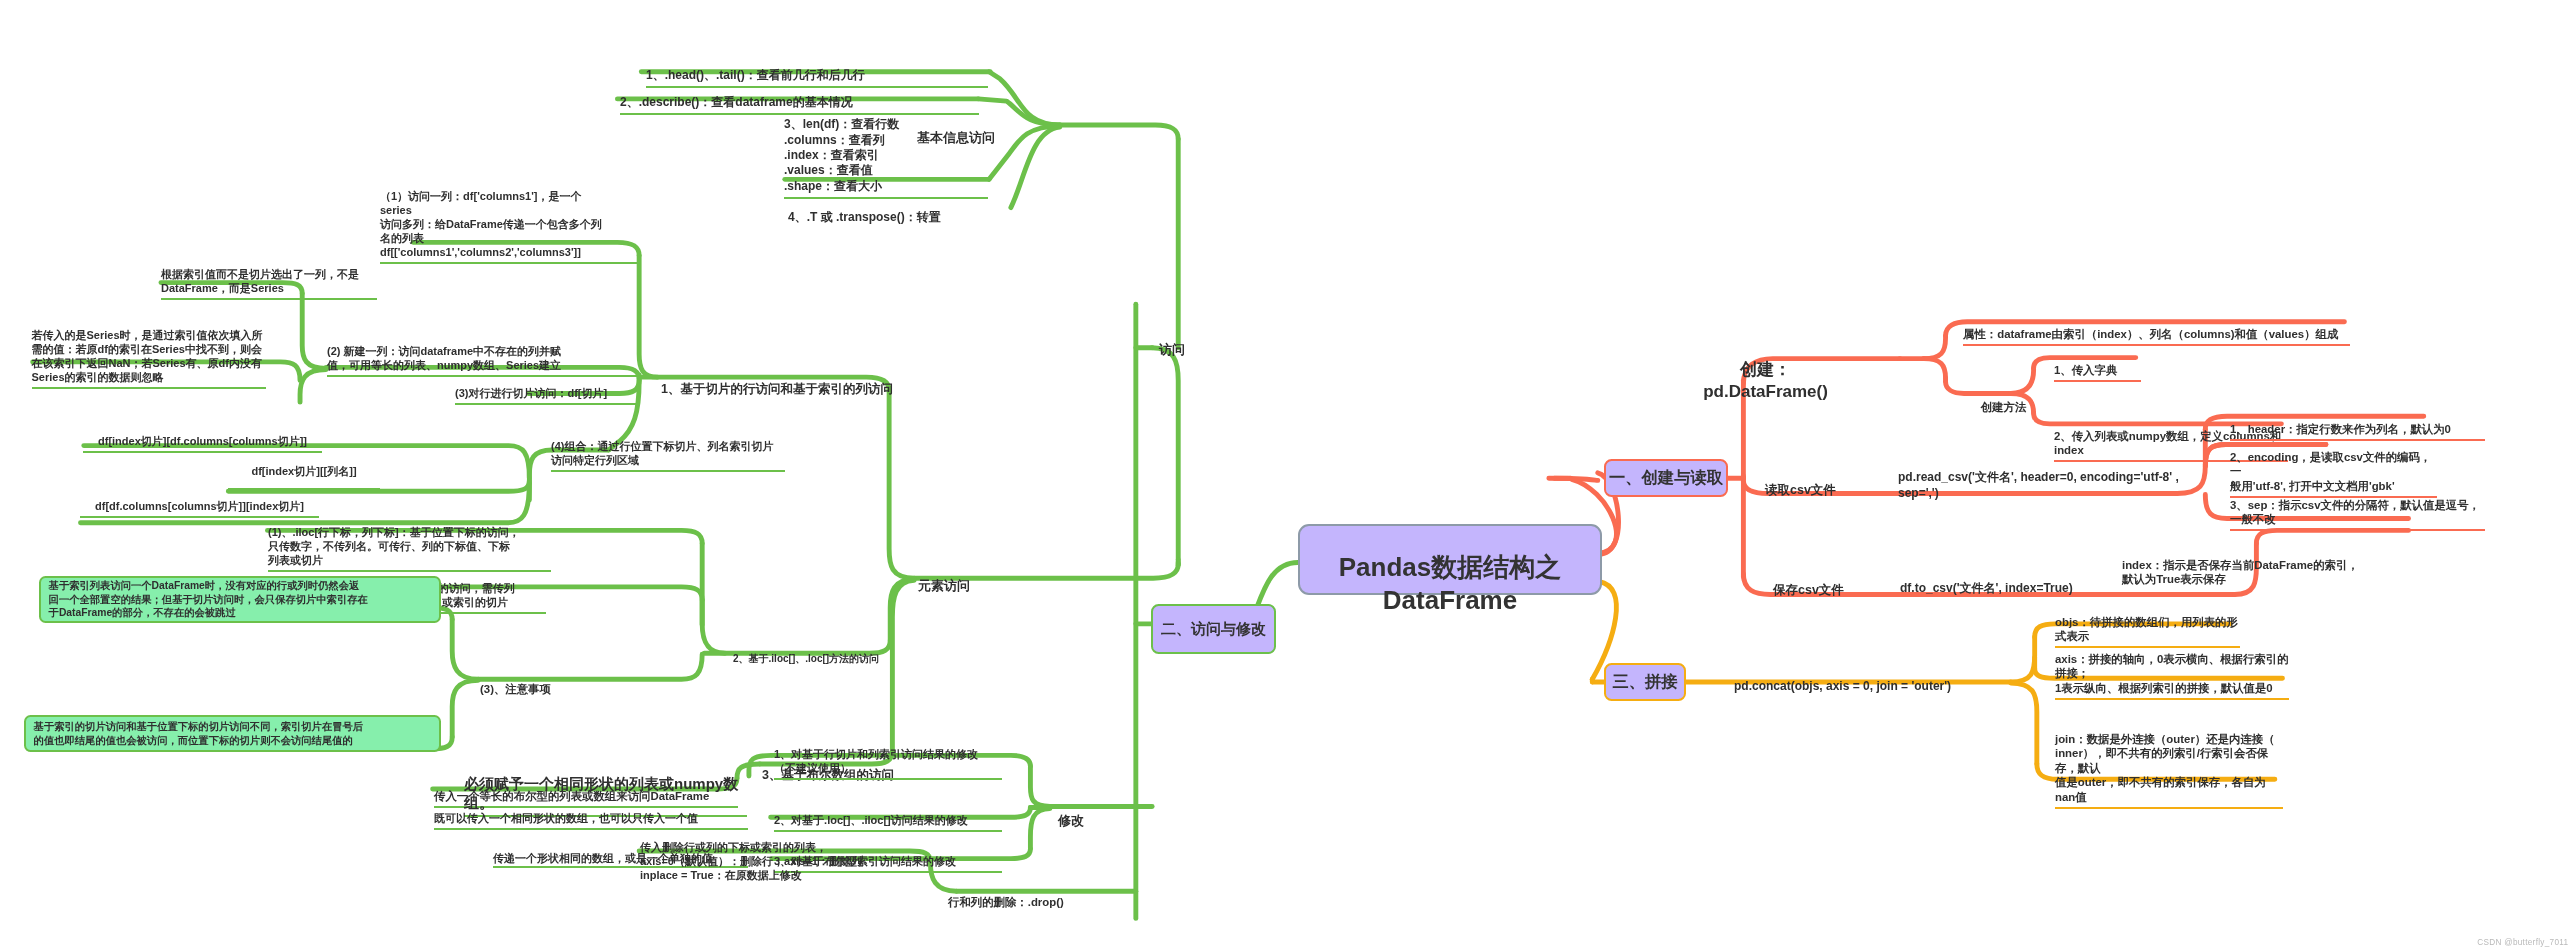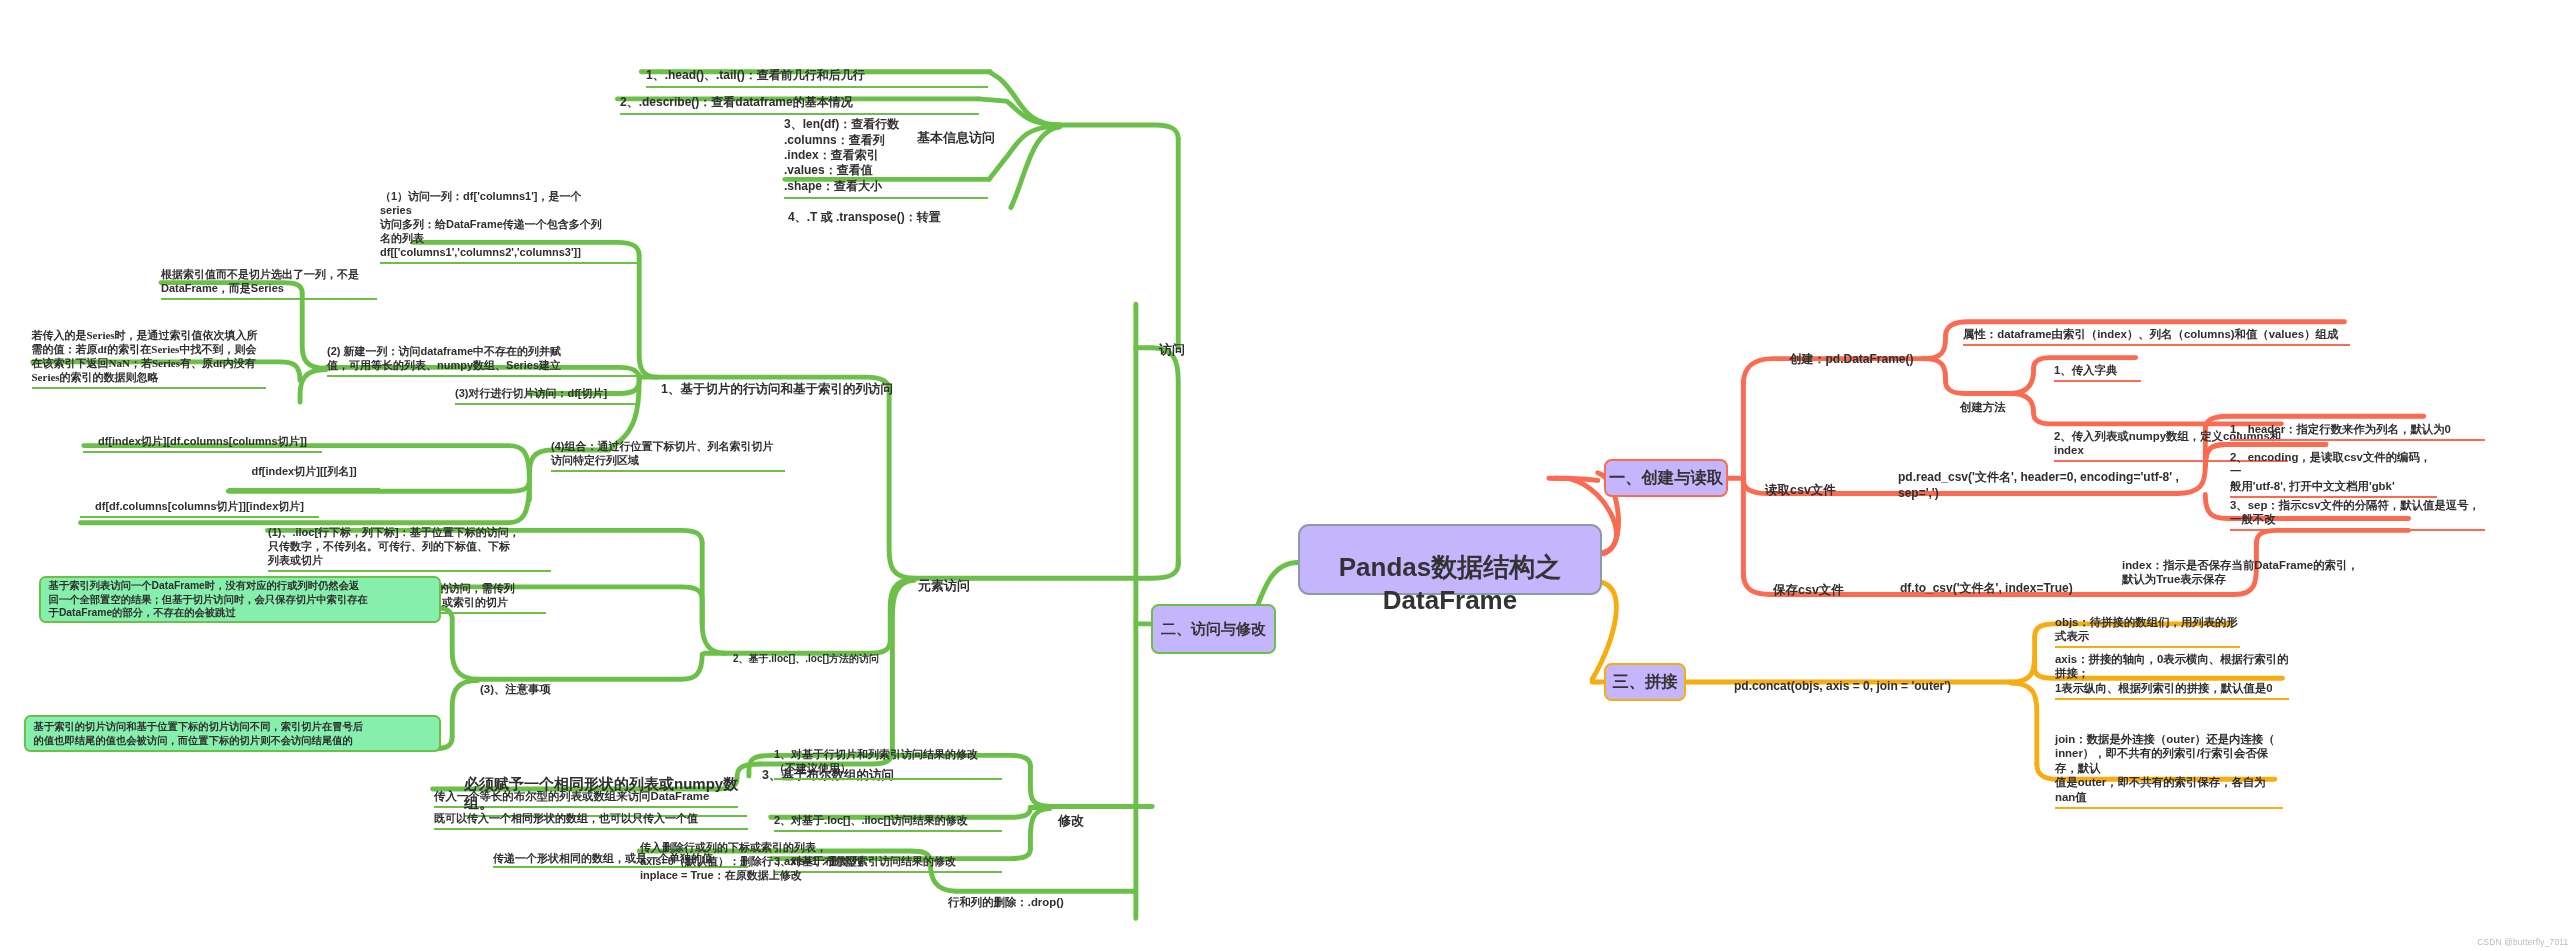--- a/index.html
+++ b/index.html
@@ -207,29 +207,29 @@
   </div>
 
   <div class="node box green" style="left:1151px;top:604px;width:125px;height:50px;font-size:15px;">
     <span>二、访问与修改</span>
   </div>
 
   <div class="node box amber" style="left:1604px;top:663px;width:82px;height:38px;font-size:16.3px;">
     <span>三、拼接</span>
   </div>
 
-  <div class="node txt none c" style="left:1770px;top:337px;width:163px;font-size:12px;">
+  <div class="node txt none c" style="left:1684px;top:337px;width:163px;font-size:17px;">
     <span>创建：pd.DataFrame()</span>
   </div>
 
   <div class="node txt red l" style="left:1963px;top:312px;width:387px;font-size:11.4px;padding-bottom:2.7px;">
     <span>属性：dataframe由索引（index）、列名（columns)和值（values）组成</span>
   </div>
 
-  <div class="node txt none l" style="left:1960px;top:385px;width:87px;font-size:11.4px;">
+  <div class="node txt none l" style="left:1960px;top:385px;width:87px;font-size:11.4px;text-align:center;">
     <span>创建方法</span>
   </div>
 
   <div class="node txt red l" style="left:2054px;top:348px;width:87px;font-size:11.4px;padding-bottom:2.7px;">
     <span>1、传入字典</span>
   </div>
 
   <div class="node txt red l" style="left:2054px;top:414px;width:234px;font-size:11.4px;padding-bottom:2.7px;">
     <span>2、传入列表或numpy数组，定义columns和index</span>
   </div>
@@ -345,21 +345,21 @@
   <div class="node txt green l" style="left:551px;top:425px;width:234px;font-size:11px;padding-bottom:2.7px;">
     <span>(4)组合：通过行位置下标切片、列名索引切片
 访问特定行列区域</span>
   </div>
 
   <div class="node txt green l" style="left:161px;top:253px;width:216px;font-size:11px;padding-bottom:2.7px;">
     <span>根据索引值而不是切片选出了一列，不是
 DataFrame，而是Series</span>
   </div>
 
-  <div class="node txt green l" style="left:31.5px;top:314px;width:234px;font-size:11px;padding-bottom:2.7px;font-family:Liberation Serif, serif;">
+  <div class="node txt green l" style="left:31.5px;top:314px;width:234px;font-size:11px;padding-bottom:2.7px;">
     <span>若传入的是Series时，是通过索引值依次填入所
 需的值：若原df的索引在Series中找不到，则会
 在该索引下返回NaN；若Series有、原df内没有
 Series的索引的数据则忽略</span>
   </div>
 
   <div class="node txt green c" style="left:83px;top:420px;width:239px;font-size:11px;padding-bottom:2.7px;">
     <span>df[index切片][df.columns[columns切片]]</span>
   </div>
 

